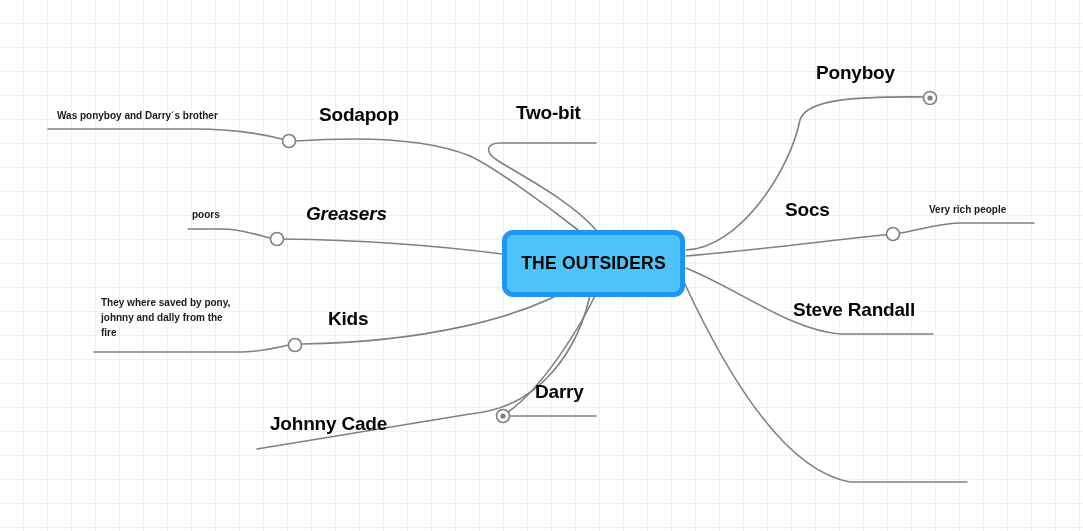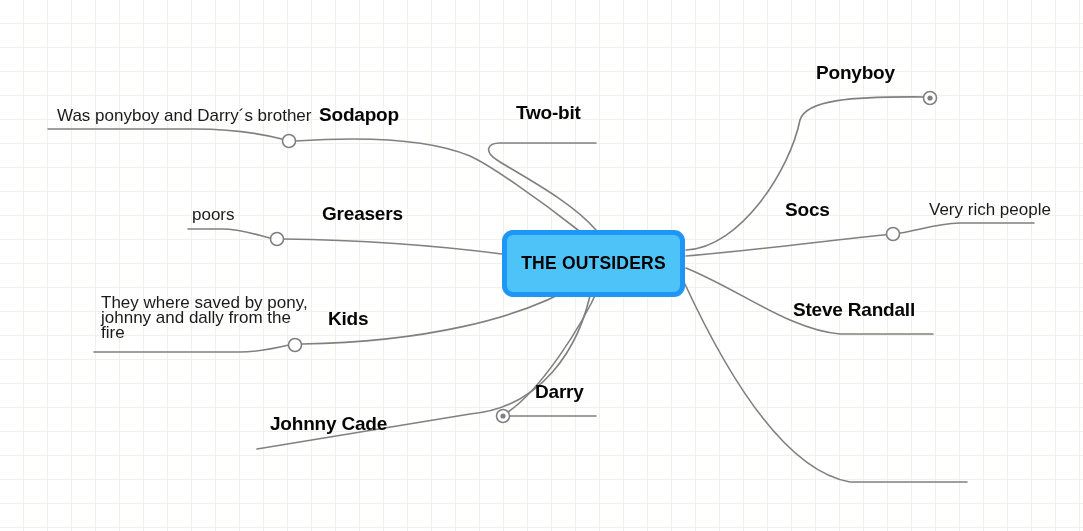--- a/index.html
+++ b/index.html
@@ -33,22 +33,22 @@
     white-space: pre;
     color: #000000;
   }
   .topic {
     font-size: 19px;
     font-weight: bold;
     letter-spacing: -0.2px;
     color: #060606;
   }
   .subtopic {
-    font-size: 17px;
-    font-weight: normal;
+    font-size: 10px;
+    font-weight: bold;
     color: #1a1a1a;
     line-height: 15px;
   }
   .root-node {
     position: absolute;
     left: 502px;
     top: 230px;
     width: 183px;
     height: 67px;
     box-sizing: border-box;
@@ -130,21 +130,21 @@
 
   <div class="label topic" style="left:793px; top:299px;">Steve Randall</div>
 
 
   <div class="label topic" style="left:516px; top:102px;">Two-bit</div>
 
   <div class="label topic" style="left:319px; top:104px;">Sodapop</div>
 
   <div class="label subtopic" style="left:57px; top:108px;">Was ponyboy and Darry´s brother</div>
 
-  <div class="label topic" style="left:322px; top:203px;">Greasers</div>
+  <div class="label topic" style="left:306px; top:203px;font-style:italic;">Greasers</div>
 
   <div class="label subtopic" style="left:192px; top:207px;">poors</div>
 
   <div class="label topic" style="left:328px; top:308px;">Kids</div>
 
   <div class="label topic" style="left:270px; top:413px;">Johnny Cade</div>
 
   <div class="label subtopic" style="left:101px; top:295px;">They where saved by pony,
 johnny and dally from the
 fire</div>

